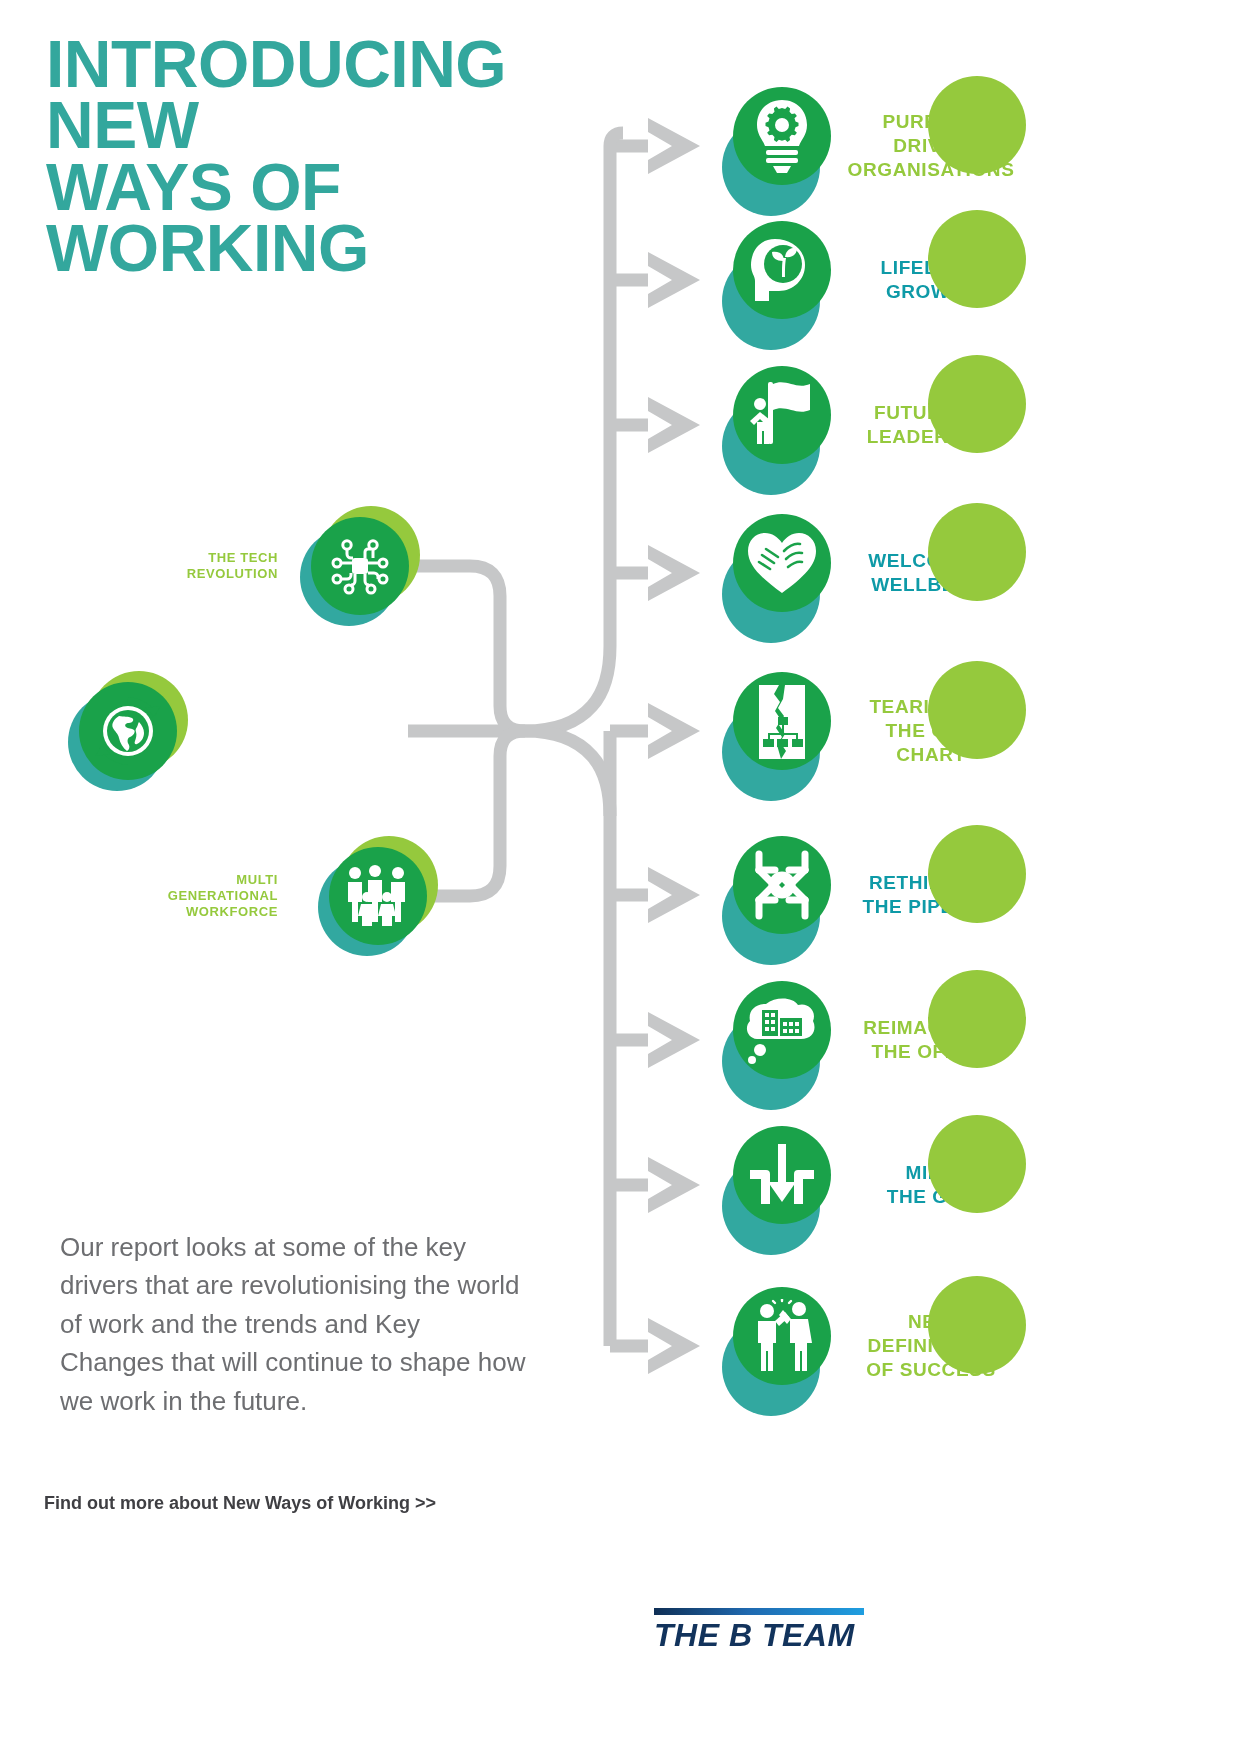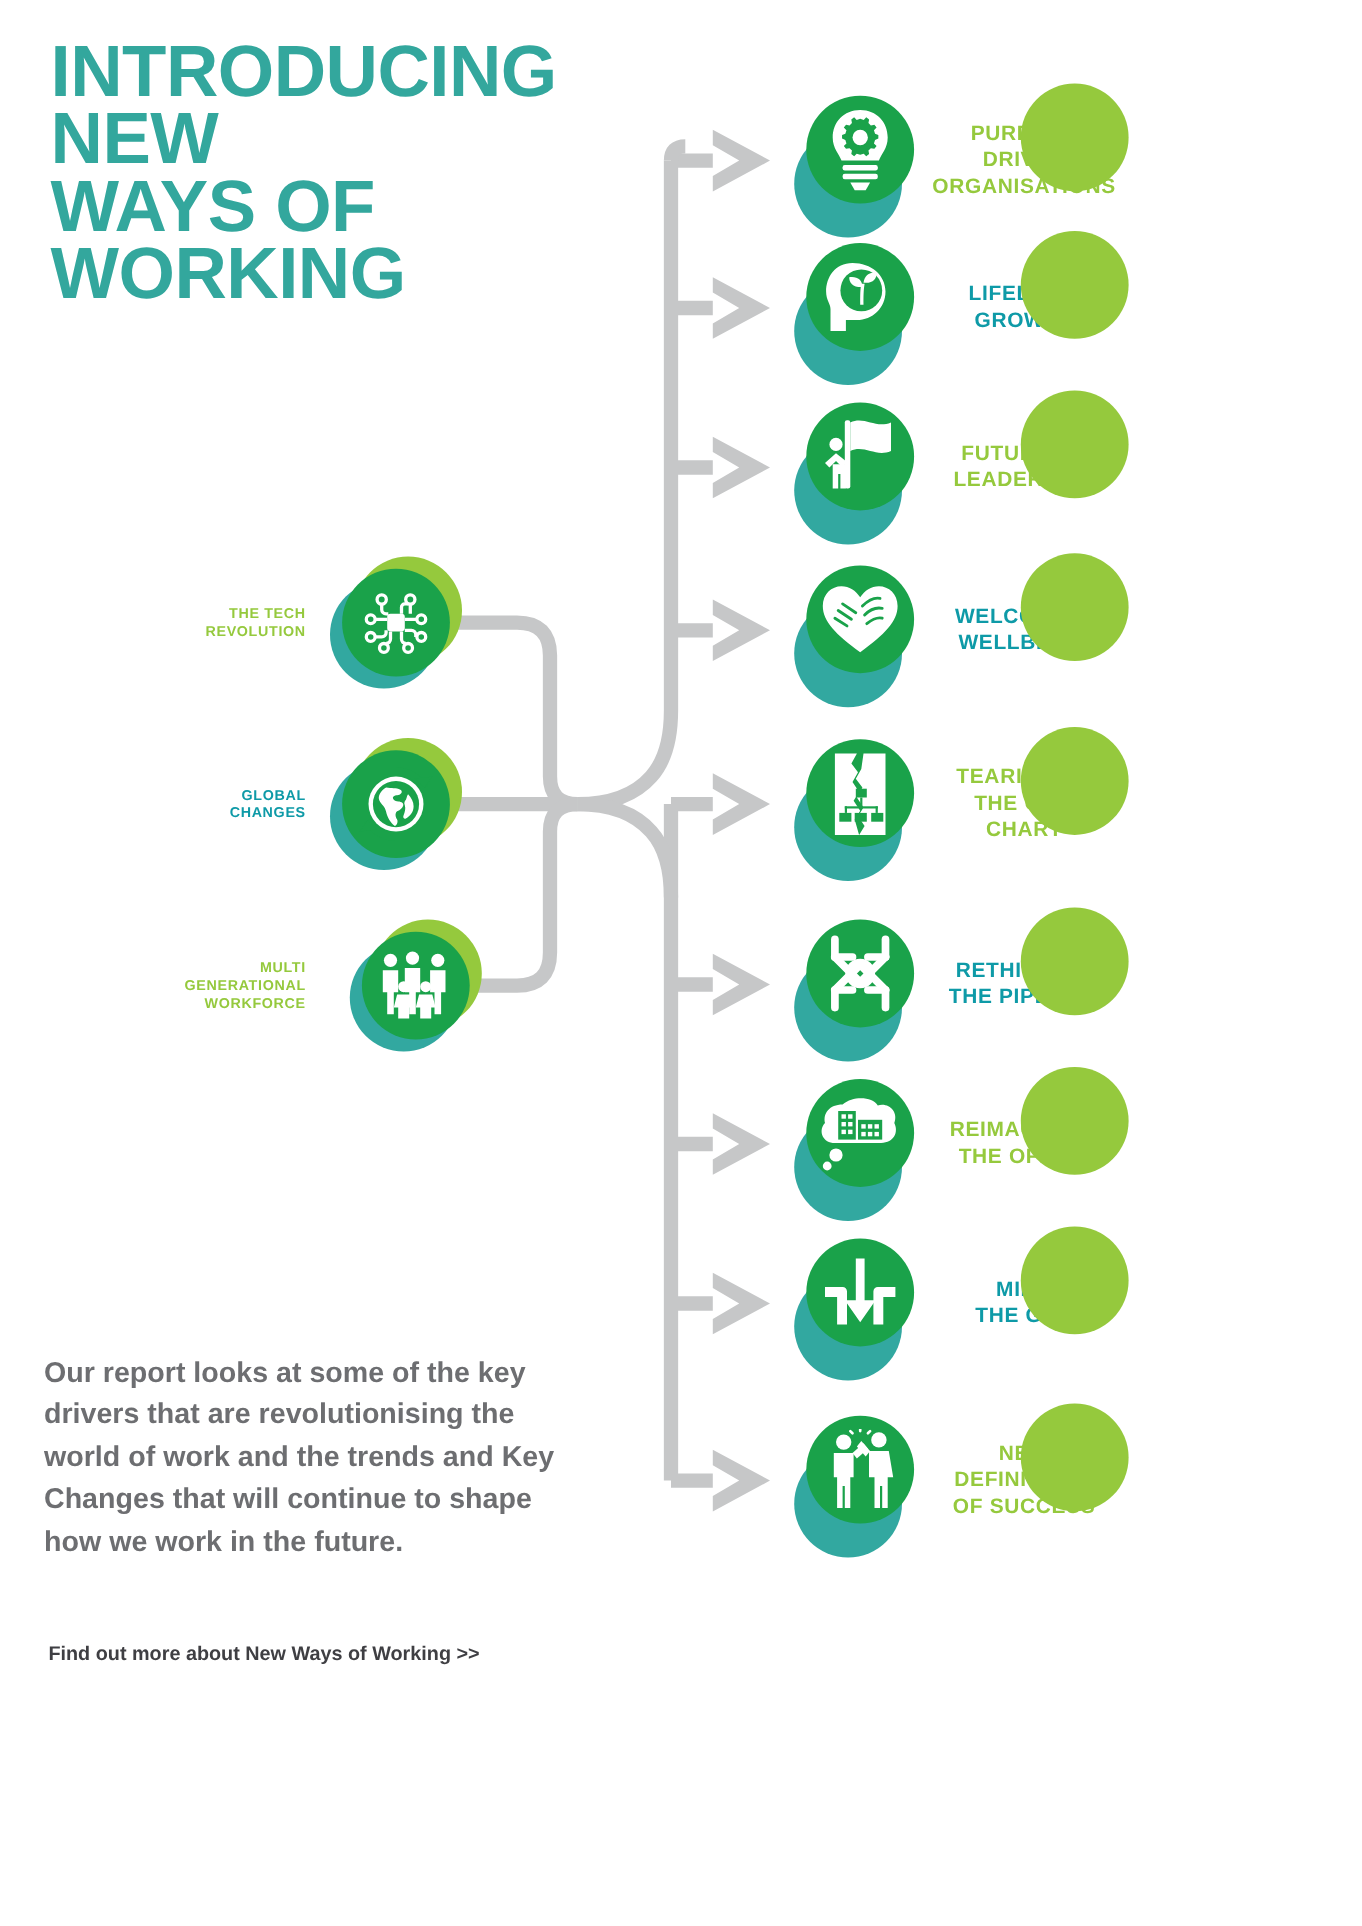--- a/index.html
+++ b/index.html
@@ -54,23 +54,23 @@
     margin-left:30px;width:190px;text-align:center;
     font-size:19px;font-weight:bold;line-height:1.25;
     letter-spacing:0.6px;text-transform:uppercase;white-space:pre-line;
   }
 
   
   #connector{position:absolute;left:0;top:0;width:1238px;height:1751px;pointer-events:none;}
 
   
   #body-copy{
-    position:absolute;left:40px;top:1228px;width:470px;
+    position:absolute;left:60px;top:1228px;width:470px;
     font-size:26px;line-height:1.48;color:#6d6e71;
-    font-weight:bold;white-space:pre-line;
+    font-weight:normal;white-space:pre-line;
   }
   #cta{
     position:absolute;left:44px;top:1490px;width:470px;
     font-size:18px;line-height:1.45;color:#3f3f43;font-weight:bold;
     white-space:pre-line;
   }
 
   
   #logo-bteam{position:absolute;left:654px;top:1608px;width:210px;}
   #logo-bteam .rule{height:7px;width:210px;
@@ -167,22 +167,20 @@
           <path d="M41 30 h11" stroke="#fff" stroke-width="3" fill="none"></path>
           <path d="M41 40 h6 a4 4 0 0 1 4 4 v2" stroke="#fff" stroke-width="3" fill="none"></path>
           <path d="M28 41 v7 a4 4 0 0 1-4 4" stroke="#fff" stroke-width="3" fill="none"></path>
           <path d="M38 41 v7 a4 4 0 0 0 4 4" stroke="#fff" stroke-width="3" fill="none"></path>
         </svg>
       </div>
     </div>
   </div>
 
   <div class="driver" style="left:68px;top:671px;">
-    <div class="dlabel" style="color:#0e9aa7">GLOBAL
-CHANGES</div>
     <div class="badge">
       <div class="c-lime"></div>
       <div class="c-teal"></div>
       <div class="c-green"></div>
       <div class="glyph">
         <svg width="74" height="74" viewBox="0 0 74 74">
           <circle cx="37" cy="37" r="25" fill="#ffffff"></circle>
           <circle cx="37" cy="37" r="21" fill="#1aa24a"></circle>
           <path d="M37 17 a20 20 0 0 1 0 40" fill="#ffffff" opacity="0"></path>
           <g fill="#ffffff">
@@ -445,15 +443,19 @@
       </div>
     </div>
     <div class="olabel" style="color:#95c93d">NEW
 DEFINITIONS
 OF SUCCESS</div>
   </div>
 
   <div id="body-copy">Our report looks at some of the key drivers that are revolutionising the world of work and the trends and Key Changes that will continue to shape how we work in the future.</div>
   <div id="cta">Find out more about New Ways of Working &gt;&gt;</div>
 
+  <div id="logo-bteam">
+    <div class="rule"></div>
+    <div class="word">THE B TEAM</div>
+  </div>
 
 
 </div>
 
 </body></html>

